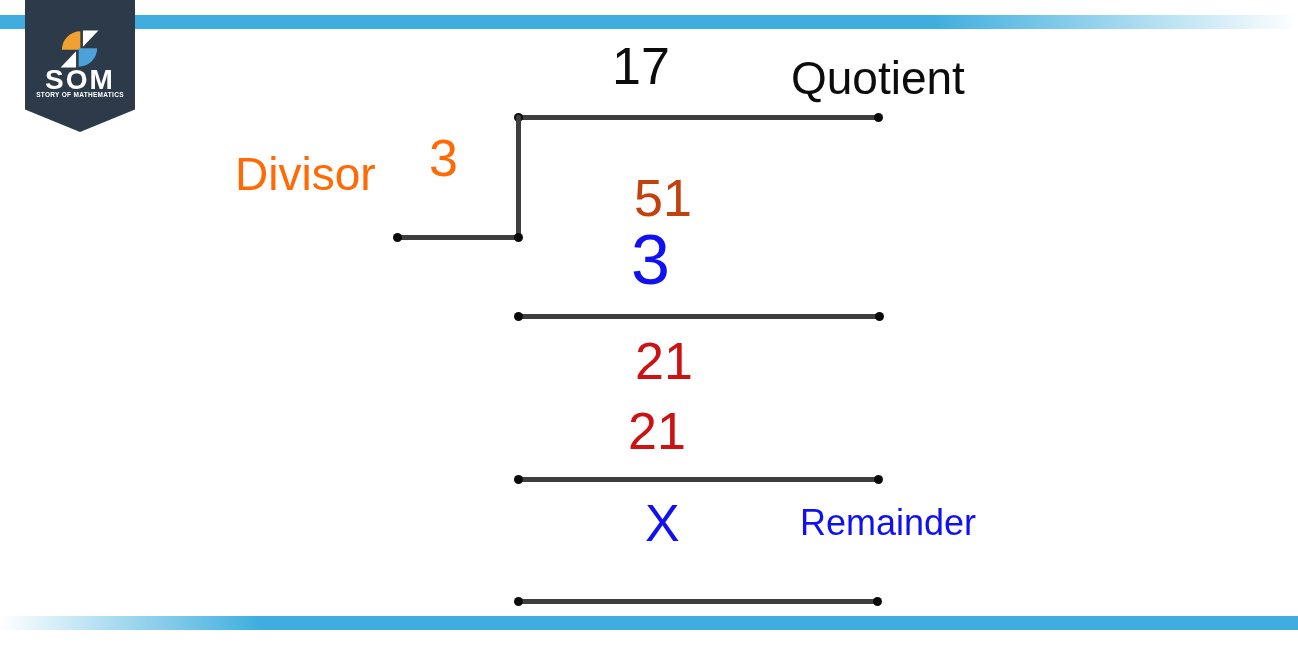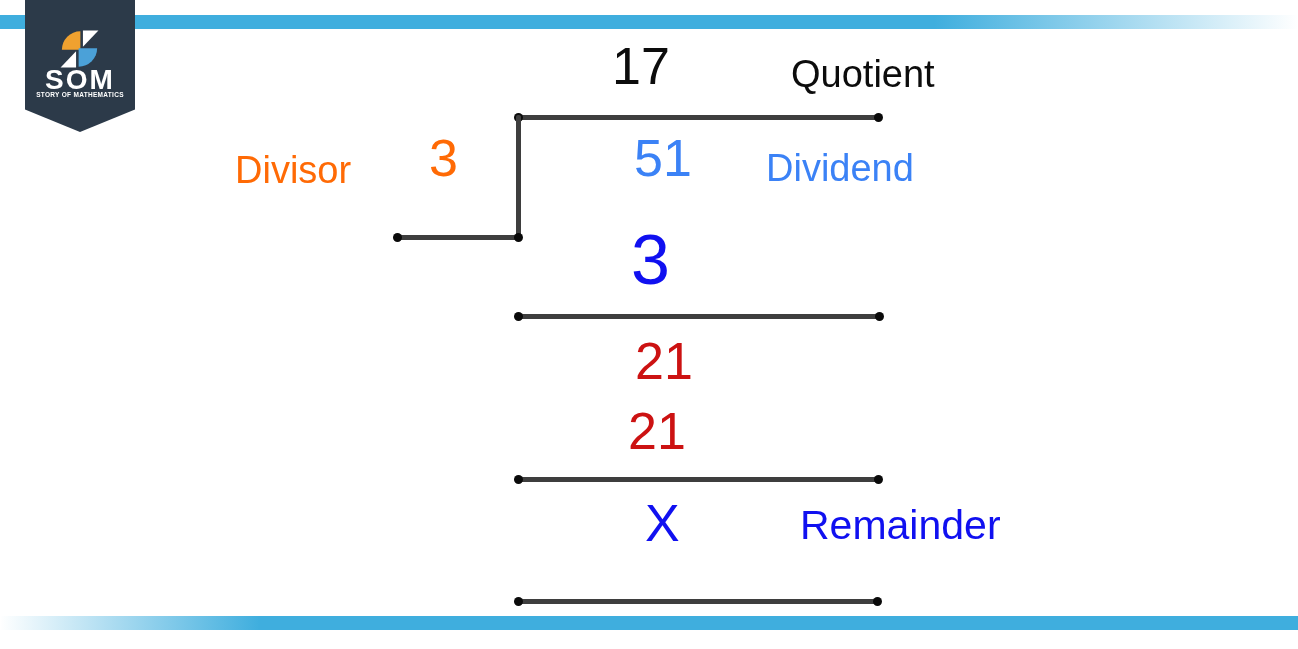--- a/index.html
+++ b/index.html
@@ -32,38 +32,38 @@
     color:#ffffff; font-weight:bold; font-size:28px; letter-spacing:2px;
   }
   .brand-tagline {
     position:absolute; top:91px; left:0; width:100%; text-align:center;
     color:#ffffff; font-size:6.5px; letter-spacing:0.3px; font-weight:bold;
   }
 
   
   .txt { position:absolute; line-height:1; white-space:nowrap; }
   .num   { font-size:52px; }
-  .label { font-size:38px; }
+  .label { font-size:46px; }
   .c-black { color:#0c0c0c; }
-  .c-pink  { color:#3b82f6; }
+  .c-pink  { color:#c2410c;margin-top:40px; }
   .c-orange{ color:#FF6A05; }
   .c-blue  { color:#1010F0; }
   .c-red   { color:#CC1212; }
 
   .t-quotient-v { left:612px; top:40px; }
   .t-quotient-l { left:791px; top:55px; }
   .t-dividend-v { left:634px; top:132px; }
   .t-dividend-l { left:766px; top:149px; }
   .t-divisor-l  { left:235px; top:151px; }
   .t-divisor-v  { left:429px; top:132px; }
   .t-step1      { left:631px; top:225px; font-size:70px; }
   .t-step2      { left:635px; top:335px; }
   .t-step3      { left:628px; top:405px; }
   .t-remainder-v{ left:645px; top:497px; }
-  .t-remainder-l{ left:800px; top:505px; font-size:41px; }
+  .t-remainder-l{ left:800px; top:505px; font-size:36px; }
 
   
   .rule, .vline { position:absolute; background:#3E3E3E; border-radius:2px; }
   .rule  { height:5px; }
   .vline { width:5px; }
   .rule.dotted::before, .rule.dotted::after {
     content:""; position:absolute; top:-2px; width:9px; height:9px;
     border-radius:50%; background:#0a0a0a;
   }
   .rule.dotted::before { left:-2px; }
@@ -94,21 +94,20 @@
     <div class="brand-name">SOM</div>
     <div class="brand-tagline">STORY OF MATHEMATICS</div>
   </div>
 
   <div class="txt num c-black t-quotient-v">17</div>
   <div class="txt label c-black t-quotient-l">Quotient</div>
 
   <div class="txt label c-orange t-divisor-l">Divisor</div>
   <div class="txt num c-orange t-divisor-v">3</div>
   <div class="txt num c-pink t-dividend-v">51</div>
-  <div class="txt label c-pink t-dividend-l">Dividend</div>
 
   <div class="rule dotted l-bracket-top"></div>
   <div class="vline l-bracket-vert"></div>
   <div class="rule dotted l-bracket-foot"></div>
 
   <div class="txt num c-blue t-step1">3</div>
   <div class="rule dotted l-rule1"></div>
 
   <div class="txt num c-red t-step2">21</div>
   <div class="txt num c-red t-step3">21</div>

